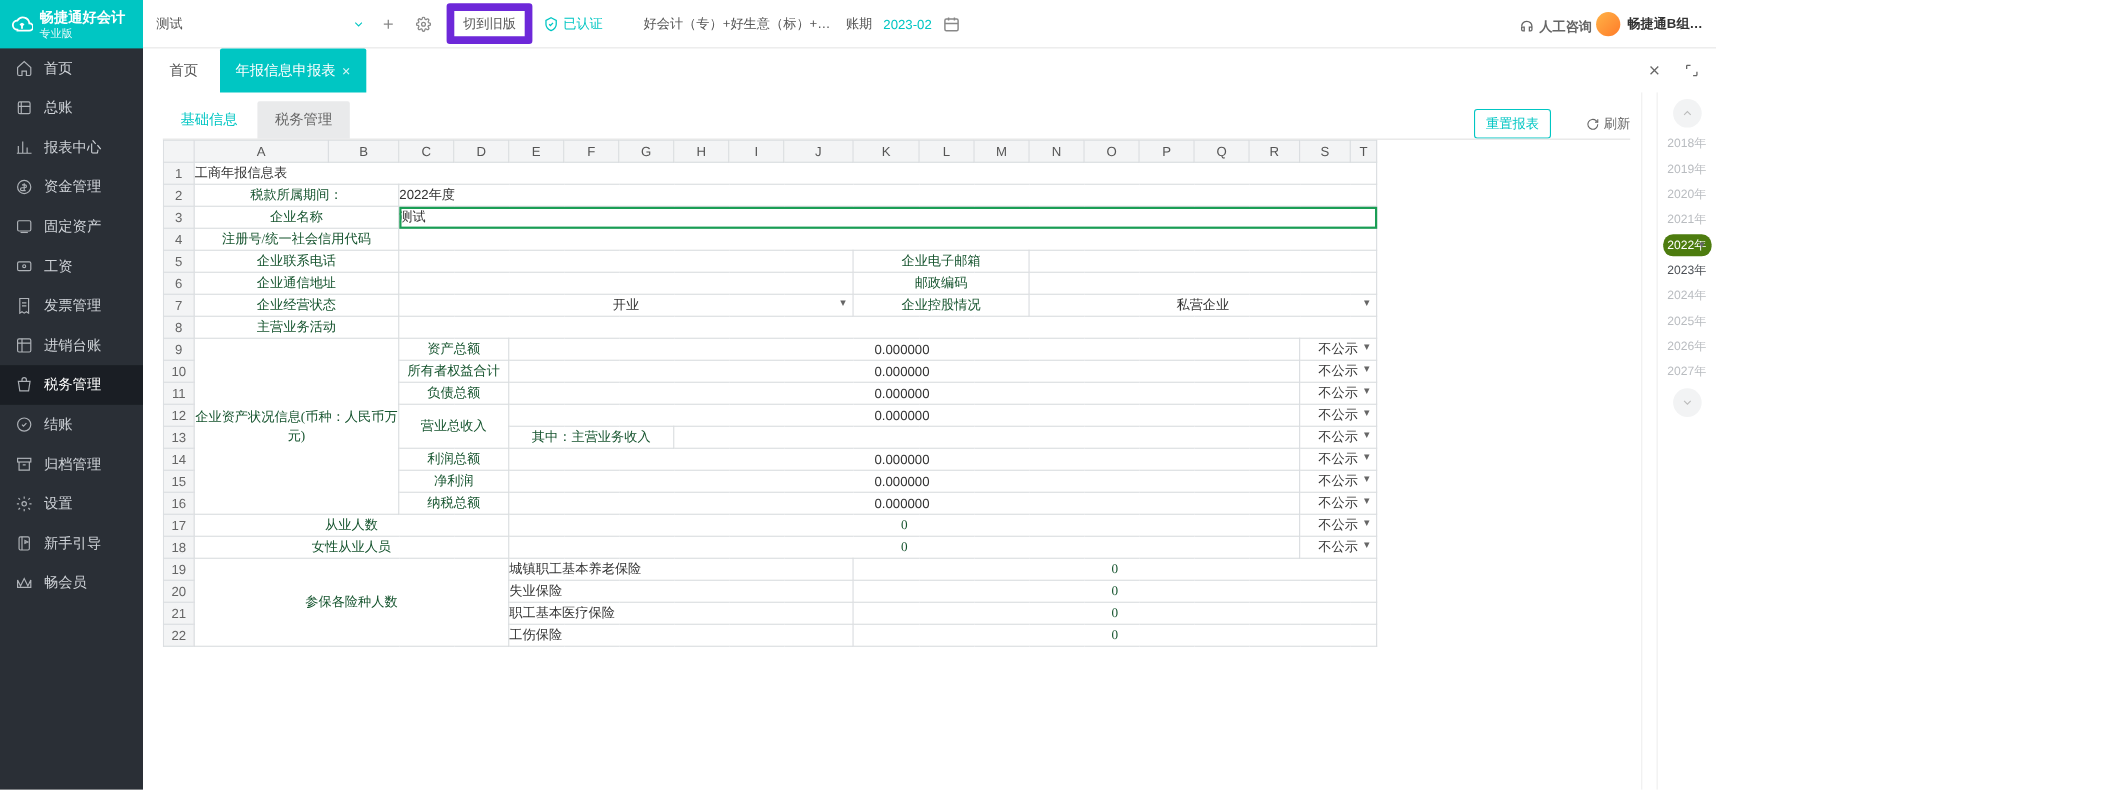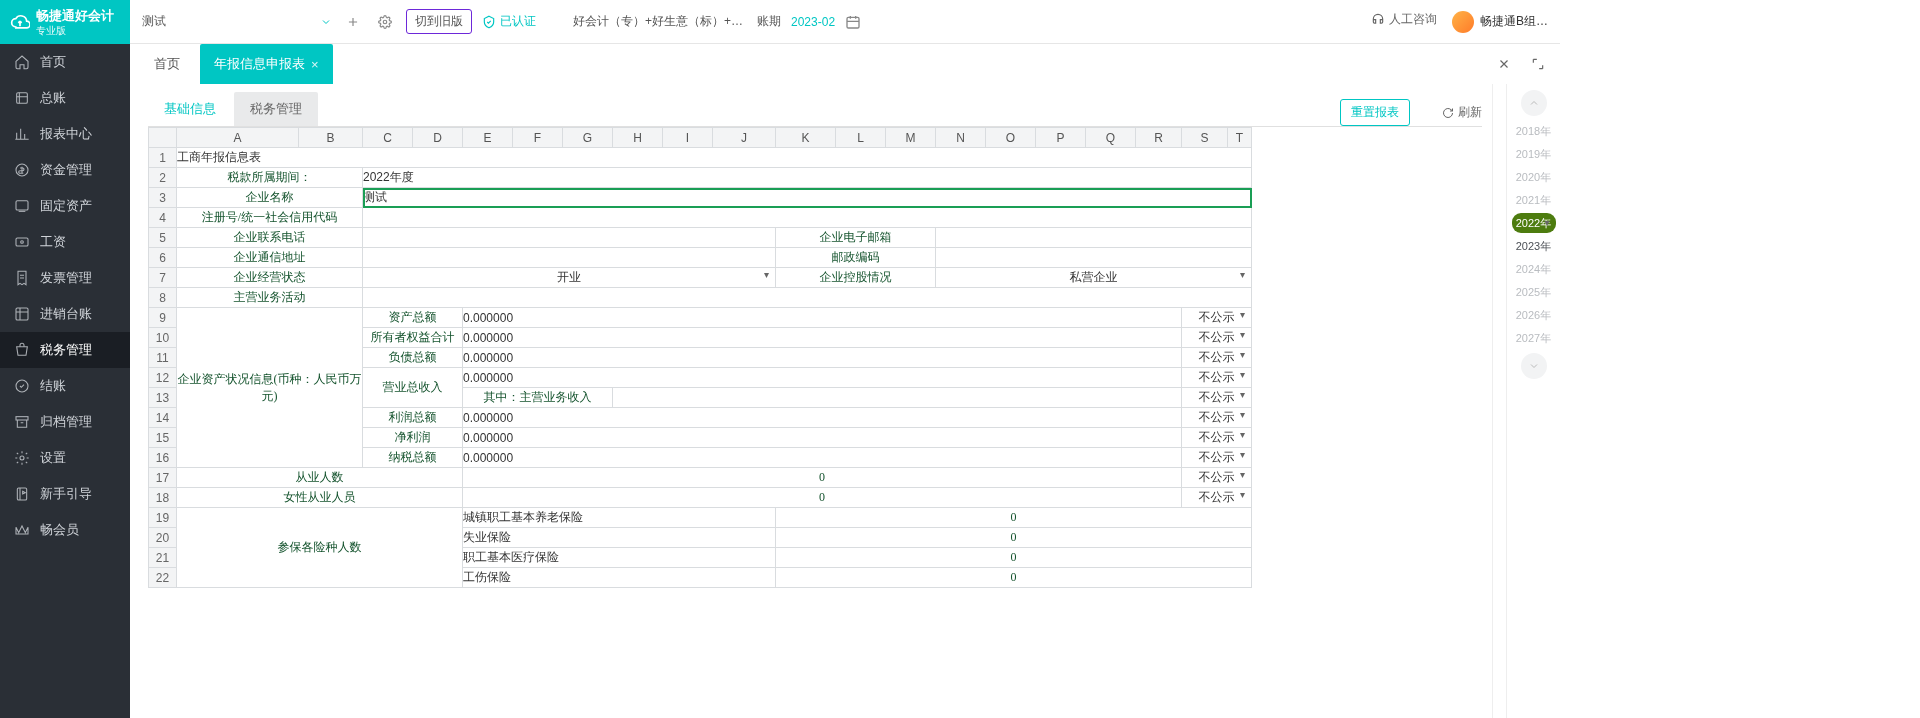--- a/index.html
+++ b/index.html
@@ -15,27 +15,27 @@
 .nav { flex:1; overflow:auto; }
 .nav-item { display:flex; align-items:center; height:36px; padding:0 14px; cursor:pointer; font-size:13px; }
 .nav-item.active { background:#1a1e24; color:#fff; }
 .nav-icon { width:16px; height:16px; margin-right:10px; opacity:.8; }
 
 
 .main { flex:1; display:flex; flex-direction:column; min-width:0; }
 .topbar { height:44px; border-bottom:1px solid #e6e6e6; display:flex; align-items:center; padding:0 12px; gap:10px; }
 .company-select { flex:0 0 190px; display:flex; align-items:center; justify-content:space-between; color:#555; cursor:pointer; }
 .top-icon-btn { width:22px; height:22px; display:flex; align-items:center; justify-content:center; cursor:pointer; color:#888; }
-.switch-old { border:1px solid #6d28d9; border-radius:3px; padding:3px 8px; cursor:pointer; color:#555;text-align:right; }
+.switch-old { border:7px solid #6d28d9; border-radius:3px; padding:3px 8px; cursor:pointer; color:#555;text-align:right; }
 .verified { color:#00c6c3; display:flex; align-items:center; gap:4px; cursor:pointer; }
 .plan-text { color:#555;margin-left:27px; }
 .period-label { color:#555; margin-left:4px; }
 .period-val { color:#00c6c3; cursor:pointer; }
 .spacer { flex:1; }
-.top-right { display:flex; align-items:flex-start; gap:15px; }
+.top-right { display:flex; align-items:flex-end; gap:4px;font-weight:bold; }
 .user-area { display:flex; align-items:center; gap:6px; cursor:pointer; }
 .avatar { width:22px; height:22px; border-radius:50%; background:linear-gradient(135deg,#ffb347,#ff7b29); }
 
 
 .tabs-row { height:40px; display:flex; align-items:center; padding:0 10px; gap:6px; }
 .page-tab { height:40px; display:flex; align-items:center; padding:0 14px; cursor:pointer; color:#555; font-size:13px; }
 .page-tab.active { background:#00c6c3; color:#fff; border-radius:2px 2px 0 0; position:relative; }
 .page-tab .close { margin-left:6px; opacity:.85; }
 .close-all { margin-left:auto; display:flex; align-items:center; gap:10px; }
 .icon-btn { width:24px; height:24px; display:flex; align-items:center; justify-content:center; cursor:pointer; color:#666; }
@@ -51,21 +51,21 @@
 .btn-text { color:#666; cursor:pointer; display:flex; align-items:center; gap:4px; font-size:12px; }
 
 
 .grid-wrap { flex:1; overflow:auto; position:relative; border-top:1px solid #e0e0e0; }
 table.grid { border-collapse:collapse; table-layout:fixed; }
 .grid th, .grid td { border:1px solid #d9dcdf; height:20px; font-size:12px; vertical-align:middle; }
 .grid th { background:#f3f4f5; font-weight:400; color:#555; text-align:center; }
 .col-hdr { height:18px; }
 .row-hdr { width:28px; background:#f3f4f5; text-align:center; color:#666; }
 .label-cell { text-align:center; color:#14532d;font-family:Liberation Serif, serif; }
-.num { text-align:left; padding-right:4px; }
+.num { text-align:center; padding-right:4px; }
 .sel { text-align:center; position:relative; }
 .sel::after { content:"▾"; position:absolute; right:6px; color:#666; font-size:10px; }
 .sel-left { text-align:center; position:relative; }
 .sel-left::after { content:"▾"; position:absolute; right:6px; color:#666; font-size:10px; }
 .active-cell { outline:2px solid #1a9e55; outline-offset:-2px; }
 .colA{width:122px}.colB{width:64px}.colC{width:50px}.colD{width:50px}.colE{width:50px}.colF{width:50px}.colG{width:50px}.colH{width:50px}.colI{width:50px}.colJ{width:63px}.colK{width:60px}.colL{width:50px}.colM{width:50px}.colN{width:50px}.colO{width:50px}.colP{width:50px}.colQ{width:50px}.colR{width:46px}.colS{width:46px}.colT{width:24px}
 
 
 .year-rail { width:54px; border-left:1px solid #eee; display:flex; flex-direction:column; align-items:center; padding-top:6px; gap:2px; }
 .rail-btn { width:26px; height:26px; border-radius:50%; background:#f2f3f4; display:flex; align-items:center; justify-content:center; color:#bbb; cursor:pointer; }

